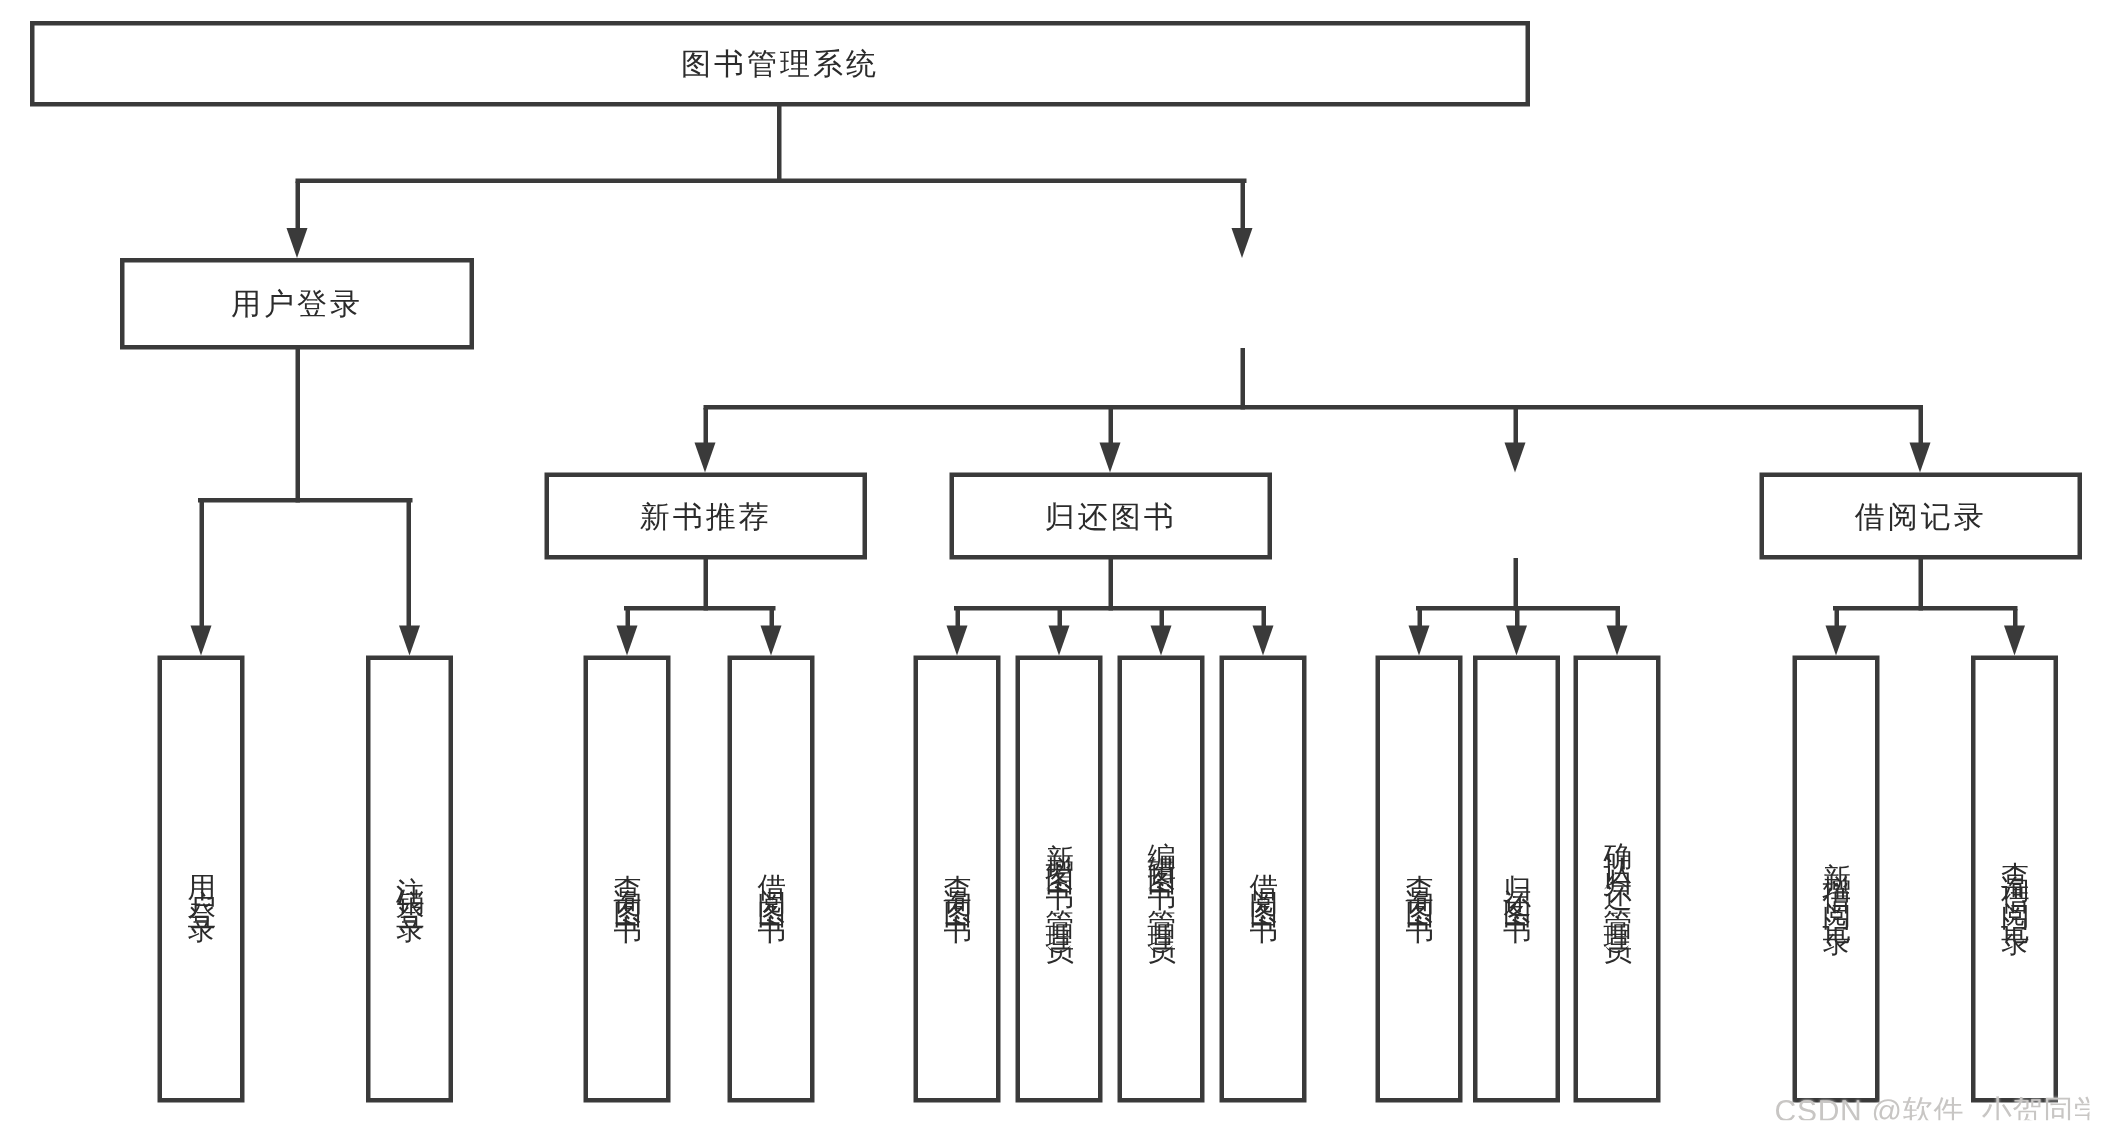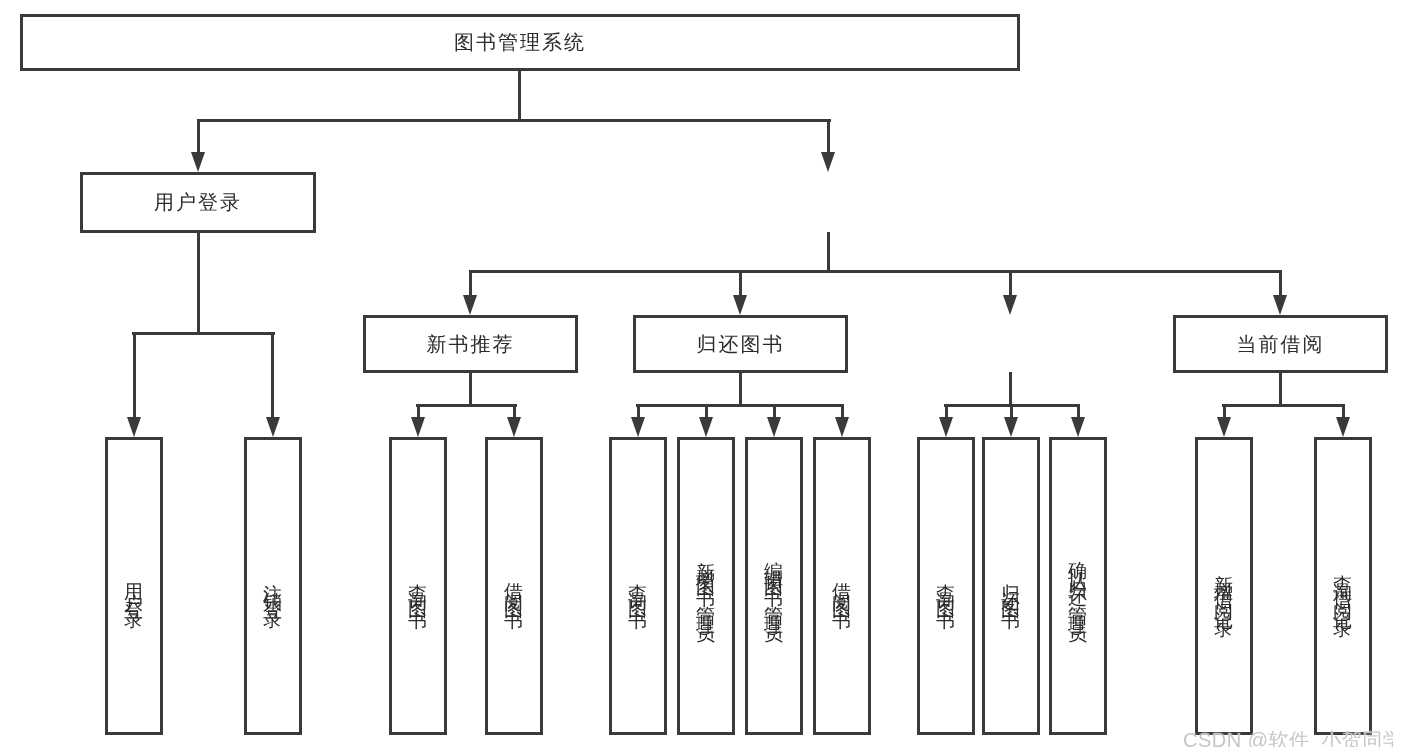--- a/index.html
+++ b/index.html
@@ -75,21 +75,21 @@
   </div>
 
 
   <div class="box" style="left:363px;top:315px;width:215px;height:58px">
     <span class="h-label">新书推荐</span>
   </div>
   <div class="box" style="left:633px;top:315px;width:215px;height:58px">
     <span class="h-label">归还图书</span>
   </div>
   <div class="box" style="left:1173px;top:315px;width:215px;height:58px">
-    <span class="h-label">当前借阅</span>
+    <span class="h-label">借阅记录</span>
   </div>
 
   <div class="box" style="left:105px;top:437px;width:58px;height:298px">
     <span class="vtext">用户登录</span>
   </div>
   <div class="box" style="left:244px;top:437px;width:58px;height:298px">
     <span class="vtext">注销登录</span>
   </div>
 
   <div class="box" style="left:389px;top:437px;width:58px;height:298px">

